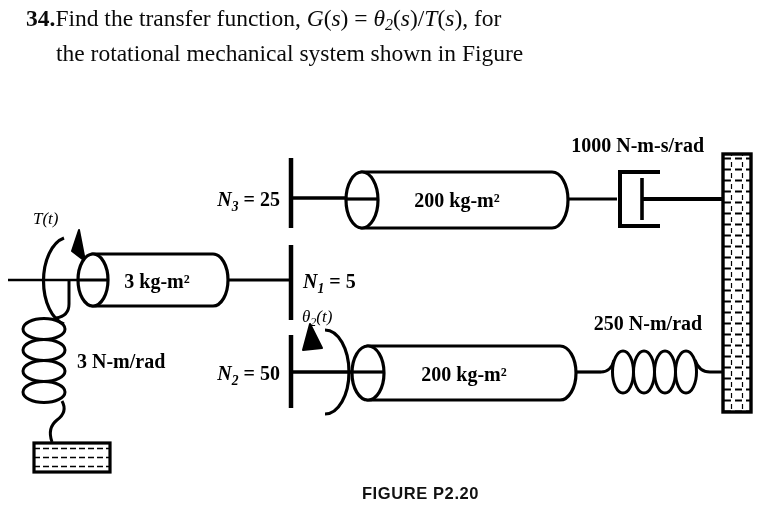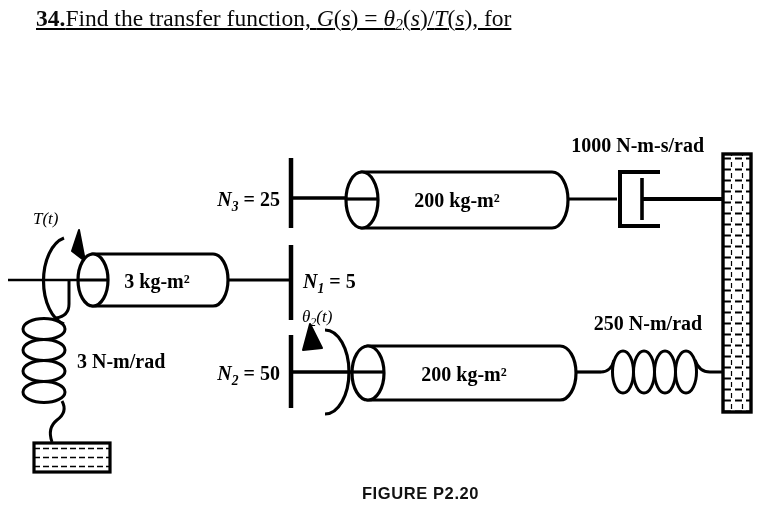--- a/index.html
+++ b/index.html
@@ -11,24 +11,23 @@
   body {
     width: 769px;
     height: 520px;
     position: relative;
     overflow: hidden;
     font-family: "Liberation Serif", serif;
     color: #000;
   }
   #problem-block {
     position: absolute;
-    left: 36px;
+    left: 26px;
     top: 4px;
     width: 724px;
-    text-decoration: underline;
   }
   .prob-line {
     font-family: "Liberation Serif", serif;
     font-size: 23.5px;
     line-height: 29px;
     color: #0a0a0a;
     white-space: nowrap;
   }
   .prob-num {
     font-weight: bold;
@@ -79,20 +78,21 @@
     font-style: italic;
   }
 </style>
 </head>
 <body>
 
 <div id="problem-block">
   <div class="prob-line">
     <span class="prob-num">34.</span><span>Find the transfer function, </span><span class="itx">G</span><span>(</span><span class="itx">s</span><span>) = </span><span class="itx">θ</span><span class="sub">2</span><span>(</span><span class="itx">s</span><span>)/</span><span class="itx">T</span><span>(</span><span class="itx">s</span><span>), for</span>
   </div>
+  <div class="prob-line prob-indent">the rotational mechanical system shown in Figure</div>
 </div>
 
 <div id="figure-area">
 <svg width="769" height="360" viewBox="0 0 769 360" xmlns="http://www.w3.org/2000/svg">
   <defs>
     <pattern id="hatch" width="9" height="9" patternUnits="userSpaceOnUse" patternTransform="rotate(0)">
       <rect width="9" height="9" fill="#ffffff"></rect>
       <path d="M0 4.5 H9" stroke="#000" stroke-width="1.6" stroke-dasharray="4 3"></path>
     </pattern>
     <pattern id="hatch2" width="11" height="11" patternUnits="userSpaceOnUse">

